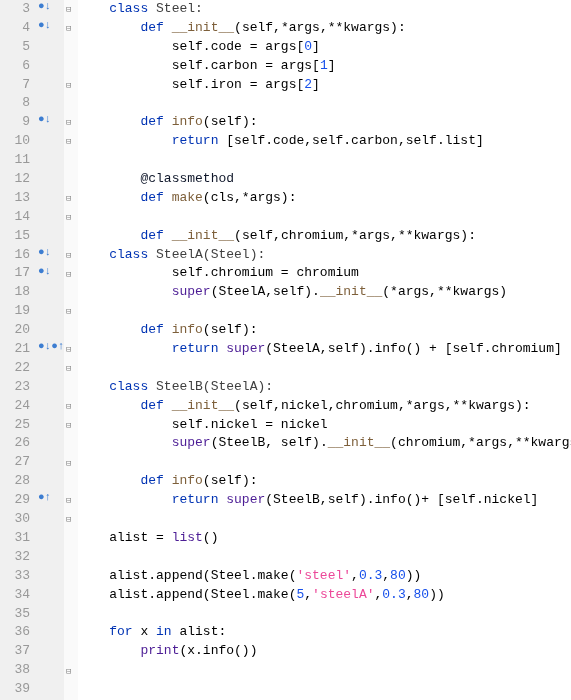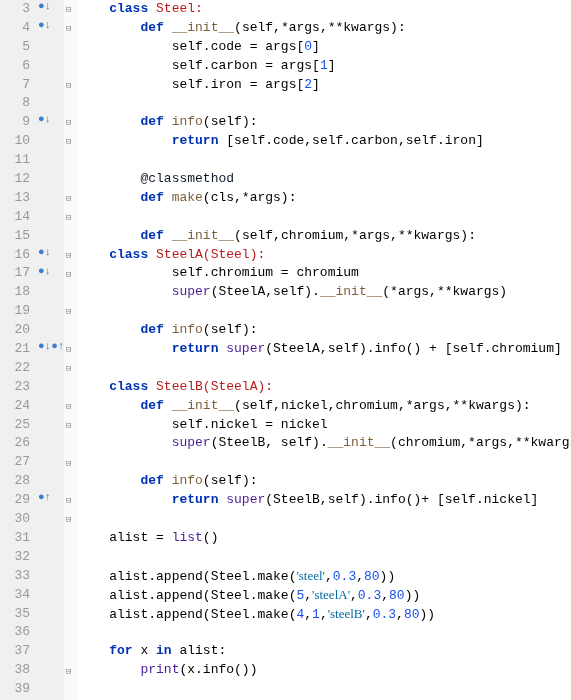--- a/index.html
+++ b/index.html
@@ -51,31 +51,31 @@
   font-size: 11px;
   color: #3c7dd1;
   font-weight: bold;
 }
 .fold-icon {
   position: absolute;
   left: 2px;
   font-size: 9px;
   color: #888;
 }
-.kw { color: #0033b3; font-weight: bold; margin-top: 44px; }
+.kw { color: #0033b3; font-weight: normal; margin-top: 44px; }
 .fn { color: #7d5f3a; }
 .self { color: #000000; }
-.str { color: #0369a1; font-family: Liberation Serif, serif; }
+.str { color: #ec4899; }
 .num { color: #1750eb; }
 .dec { color: #0f172a; }
 .cmt { color: #8c8c8c; font-style: italic; }
 .cmt-u { text-decoration: underline wavy #d0d0d0; }
 .builtin { color: #4c1d95; }
 .op { color: #000; }
-.cls { color: #b91c1c; }
+.cls { color: #404040; }
 .ident { color: #000; }
 </style>
 </head>
 <body>
 
 <div class="gutter">
     <div class="line ln">3</div>
     <div class="line ln">4</div>
     <div class="line ln">5</div>
     <div class="line ln">6</div>
@@ -143,21 +143,21 @@
     <div class="fold-icon" style="top: 665.5px;">⊟</div>
   </div>
 <div class="code-area">
     <div class="line"><span>    </span><span class="kw">class </span><span class="cls">Steel:</span></div>
     <div class="line"><span>        </span><span class="kw">def </span><span class="fn">__init__</span><span class="op">(</span><span class="self">self</span><span class="op">,*args,**kwargs):</span></div>
     <div class="line"><span>            </span><span class="self">self</span><span class="op">.code = args[</span><span class="num">0</span><span class="op">]</span></div>
     <div class="line"><span>            </span><span class="self">self</span><span class="op">.carbon = args[</span><span class="num">1</span><span class="op">]</span></div>
     <div class="line"><span>            </span><span class="self">self</span><span class="op">.iron = args[</span><span class="num">2</span><span class="op">]</span></div>
     <div class="line"><span>    </span></div>
     <div class="line"><span>        </span><span class="kw">def </span><span class="fn">info</span><span class="op">(</span><span class="self">self</span><span class="op">):</span></div>
-    <div class="line"><span>            </span><span class="kw">return </span><span class="op">[</span><span class="self">self</span><span class="op">.code,</span><span class="self">self</span><span class="op">.carbon,</span><span class="self">self</span><span class="op">.iron]</span></div>
+    <div class="line"><span>            </span><span class="kw">return </span><span class="op">[</span><span class="self">self</span><span class="op">.code,</span><span class="self">self</span><span class="op">.carbon,</span><span class="self">self</span><span class="op">.list]</span></div>
     <div class="line"><span>    </span></div>
     <div class="line"><span>        </span><span class="dec">@classmethod</span></div>
     <div class="line"><span>        </span><span class="kw">def </span><span class="fn">make</span><span class="op">(cls,*args):</span></div>
     <div class="line"><span>    </span></div>
     <div class="line"><span>        </span><span class="kw">def </span><span class="fn">__init__</span><span class="op">(</span><span class="self">self</span><span class="op">,chromium,*args,**kwargs):</span></div>
     <div class="line"><span>    </span><span class="kw">class </span><span class="cls">SteelA(Steel):</span></div>
     <div class="line"><span>            </span><span class="self">self</span><span class="op">.chromium = chromium</span></div>
     <div class="line"><span>            </span><span class="builtin">super</span><span class="op">(SteelA,</span><span class="self">self</span><span class="op">).</span><span class="fn">__init__</span><span class="op">(*args,**kwargs)</span></div>
     <div class="line"><span>    </span></div>
     <div class="line"><span>        </span><span class="kw">def </span><span class="fn">info</span><span class="op">(</span><span class="self">self</span><span class="op">):</span></div>
@@ -168,17 +168,16 @@
     <div class="line"><span>            </span><span class="self">self</span><span class="op">.nickel = nickel</span></div>
     <div class="line"><span>            </span><span class="builtin">super</span><span class="op">(SteelB, </span><span class="self">self</span><span class="op">).</span><span class="fn">__init__</span><span class="op">(chromium,*args,**kwargs)</span></div>
     <div class="line"><span>    </span></div>
     <div class="line"><span>        </span><span class="kw">def </span><span class="fn">info</span><span class="op">(</span><span class="self">self</span><span class="op">):</span></div>
     <div class="line"><span>            </span><span class="kw">return </span><span class="builtin">super</span><span class="op">(SteelB,</span><span class="self">self</span><span class="op">).info()+ [</span><span class="self">self</span><span class="op">.nickel]</span></div>
     <div class="line"><span>    </span></div>
     <div class="line"><span>    </span><span class="ident">alist = </span><span class="builtin">list</span><span class="op">()</span></div>
     <div class="line"><span>    </span></div>
     <div class="line"><span>    </span><span class="ident">alist.append(Steel.make(</span><span class="str">'steel'</span><span class="op">,</span><span class="num">0.3</span><span class="op">,</span><span class="num">80</span><span class="op">))</span></div>
     <div class="line"><span>    </span><span class="ident">alist.append(Steel.make(</span><span class="num">5</span><span class="op">,</span><span class="str">'steelA'</span><span class="op">,</span><span class="num">0.3</span><span class="op">,</span><span class="num">80</span><span class="op">))</span></div>
-    <div class="line"><span>    </span><span class="ident">alist.append(Steel.make(</span><span class="num">4</span><span class="op">,</span><span class="num">1</span><span class="op">,</span><span class="str">'steelB'</span><span class="op">,</span><span class="num">0.3</span><span class="op">,</span><span class="num">80</span><span class="op">))</span></div>
     <div class="line"><span>    </span></div>
     <div class="line"><span>    </span><span class="kw">for </span><span class="ident">x </span><span class="kw">in </span><span class="ident">alist:</span></div>
     <div class="line"><span>        </span><span class="builtin">print</span><span class="op">(x.info())</span></div>
   </div>
 
 </body></html>

